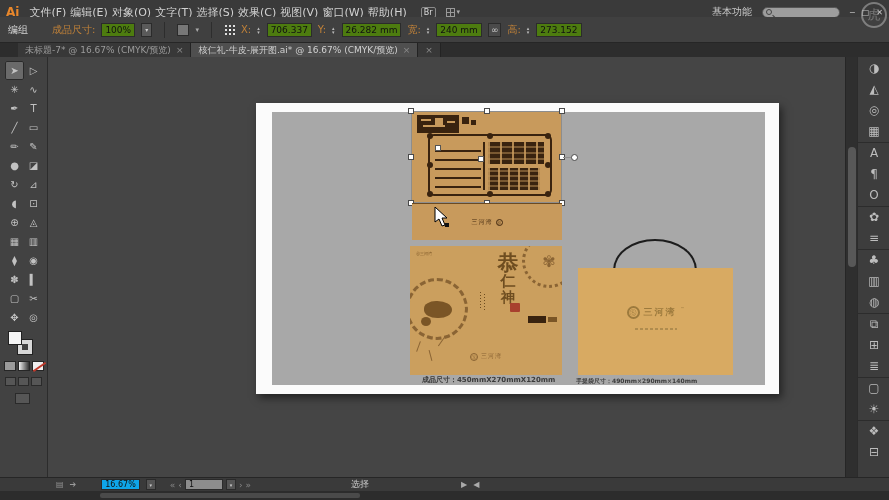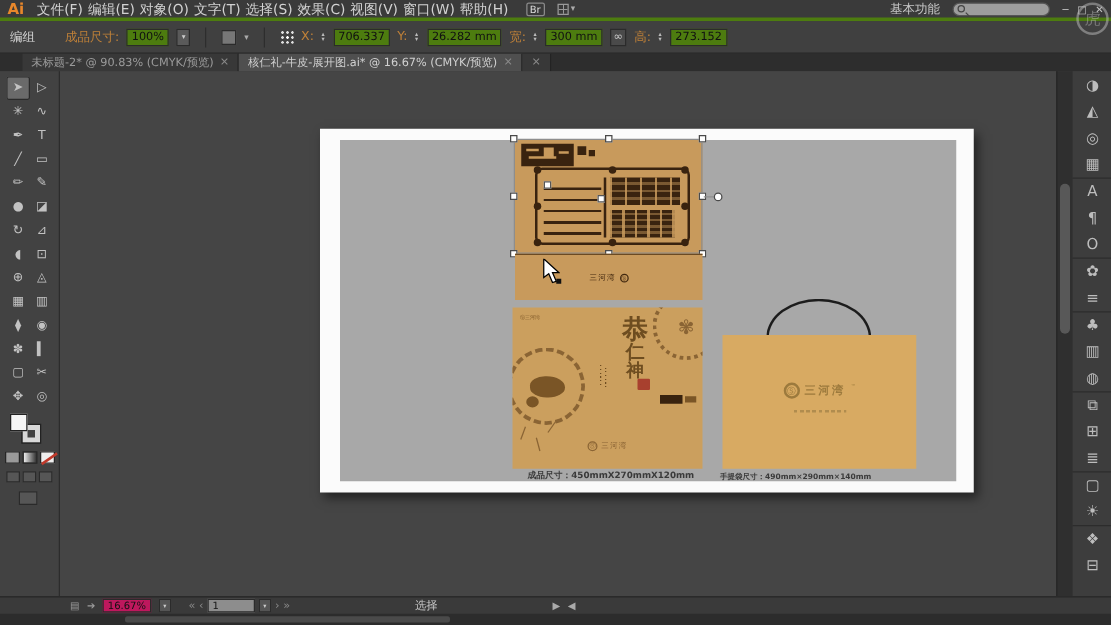--- a/index.html
+++ b/index.html
@@ -2,21 +2,21 @@
 <html style="--kraft: #c89a5c; --kraft_light: #d8aa62; --ink: #39230f; --pattern: #8a6434; --gray: #a8a8a8; --seal: #a8402e;"><head>
 <meta charset="utf-8">
 <style>
   html,body{margin:0;padding:0;background:#222;}
   *{box-sizing:border-box;}
   .app{position:relative;width:889px;height:500px;background:#3c3c3c;overflow:hidden;
        font-family:"DejaVu Sans","Liberation Sans",sans-serif;color:#cfcfcf;}
 
   
   .menubar{position:absolute;left:0;top:0;width:889px;height:17px;background:#3a3a3a;
-           border-bottom:3px solid #4d7c0f;display:flex;align-items:center;padding:0 4px;font-size:11px;text-align:center;}
+           border-bottom:5px solid #4d7c0f;display:flex;align-items:center;padding:12px 4px;font-size:11px;text-align:center;}
   .ai-logo{color:#e8872b;font-weight:bold;font-size:12px;margin:0 10px 0 2px;}
   .menus{display:flex;gap:4px;}
   .menu-item{color:#d2d2d2;cursor:default;white-space:nowrap;}
   .br-btn{margin-left:14px;border:1px solid #8a8a8a;border-radius:2px;font-size:8px;padding:0 2px;color:#ddd;}
   .arrange{margin-left:10px;display:flex;align-items:center;gap:2px;}
   .arr-grid{width:9px;height:9px;border:1px solid #999;background:
       linear-gradient(90deg,transparent 3px,#999 3px,#999 4px,transparent 4px),
       linear-gradient(0deg,transparent 3px,#999 3px,#999 4px,transparent 4px);}
   .chev{font-size:7px;color:#aaa;}
   .mb-right{margin-left:auto;display:flex;align-items:center;gap:10px;padding-right:2px;}
@@ -153,21 +153,21 @@
   .vscroll-strip{position:absolute;left:845px;top:57px;width:12px;height:420px;background:#2f2f2f;border-left:1px solid #262626;}
   .vthumb{position:absolute;left:2px;top:90px;width:8px;height:120px;background:#585858;border-radius:4px;}
   .dock{position:absolute;left:857px;top:57px;width:32px;height:420px;background:#3d3d3d;border-left:1px solid #2c2c2c;}
   .dock-btn{width:32px;height:21px;display:flex;align-items:center;justify-content:center;font-size:12px;color:#bdbdbd;}
   .dock-btn.group-start{border-top:1px solid #2c2c2c;margin-top:1px;}
 
   
   .statusbar{position:absolute;left:0;top:477px;width:889px;height:14px;background:#3a3a3a;border-top:1px solid #262626;
              display:flex;align-items:center;gap:6px;padding-left:56px;font-size:9px;color:#bbb;}
   .statusbar .sb-icon{font-size:8px;color:#9a9a9a;}
-  .zoom-field{background:#be185d;color:#111;border:1px solid #2b2b2b;font-size:8px;height:11px;line-height:10px;padding:0 3px;}
+  .zoom-field{background:#0ea5e9;color:#111;border:1px solid #2b2b2b;font-size:8px;height:11px;line-height:10px;padding:0 3px;margin-left:19px;}
   .sb-dd{background:#555;border:1px solid #2b2b2b;height:11px;width:10px;font-size:5px;color:#ccc;
          display:flex;align-items:center;justify-content:center;}
   .navg{display:flex;align-items:center;gap:3px;color:#888;font-size:9px;margin-left:8px;}
   .ab-field{background:#8d8d8d;color:#111;border:1px solid #2b2b2b;font-size:8px;height:11px;line-height:10px;width:38px;padding:0 3px;}
   .sb-status{color:#c8c8c8;margin-left:94px;}
   .sb-arrows{margin-left:86px;color:#aaa;font-size:8px;display:flex;gap:6px;}
   .bottomstrip{position:absolute;left:0;top:491px;width:889px;height:9px;background:#2c2c2c;}
   .hthumb{position:absolute;left:100px;top:2px;width:260px;height:5px;background:#4a4a4a;border-radius:2px;}
 
   
@@ -234,34 +234,34 @@
     <span class="stepper">
         <span>▴</span>
         <span>▾</span>
       </span>
     <span class="field">26.282 mm</span>
     <span class="amber">宽:</span>
     <span class="stepper">
         <span>▴</span>
         <span>▾</span>
       </span>
-    <span class="field">300 mm</span>
+    <span class="field">240 mm</span>
     <span class="linkicon">∞</span>
     <span class="amber">高:</span>
     <span class="stepper">
         <span>▴</span>
         <span>▾</span>
       </span>
     <span class="field">273.152</span>
   </div>
 
   <div class="tabbar">
 
       <div class="tab">
-        <span class="tab-title">未标题-2* @ 90.83% (CMYK/预览)</span>
+        <span class="tab-title">未标题-7* @ 16.67% (CMYK/预览)</span>
         <span class="tab-close">×</span>
       </div>
 
       <div class="tab active">
         <span class="tab-title">核仁礼-牛皮-展开图.ai* @ 16.67% (CMYK/预览)</span>
         <span class="tab-close">×</span>
       </div>
 
       <div class="tab">
         <span class="tab-close">×</span>

